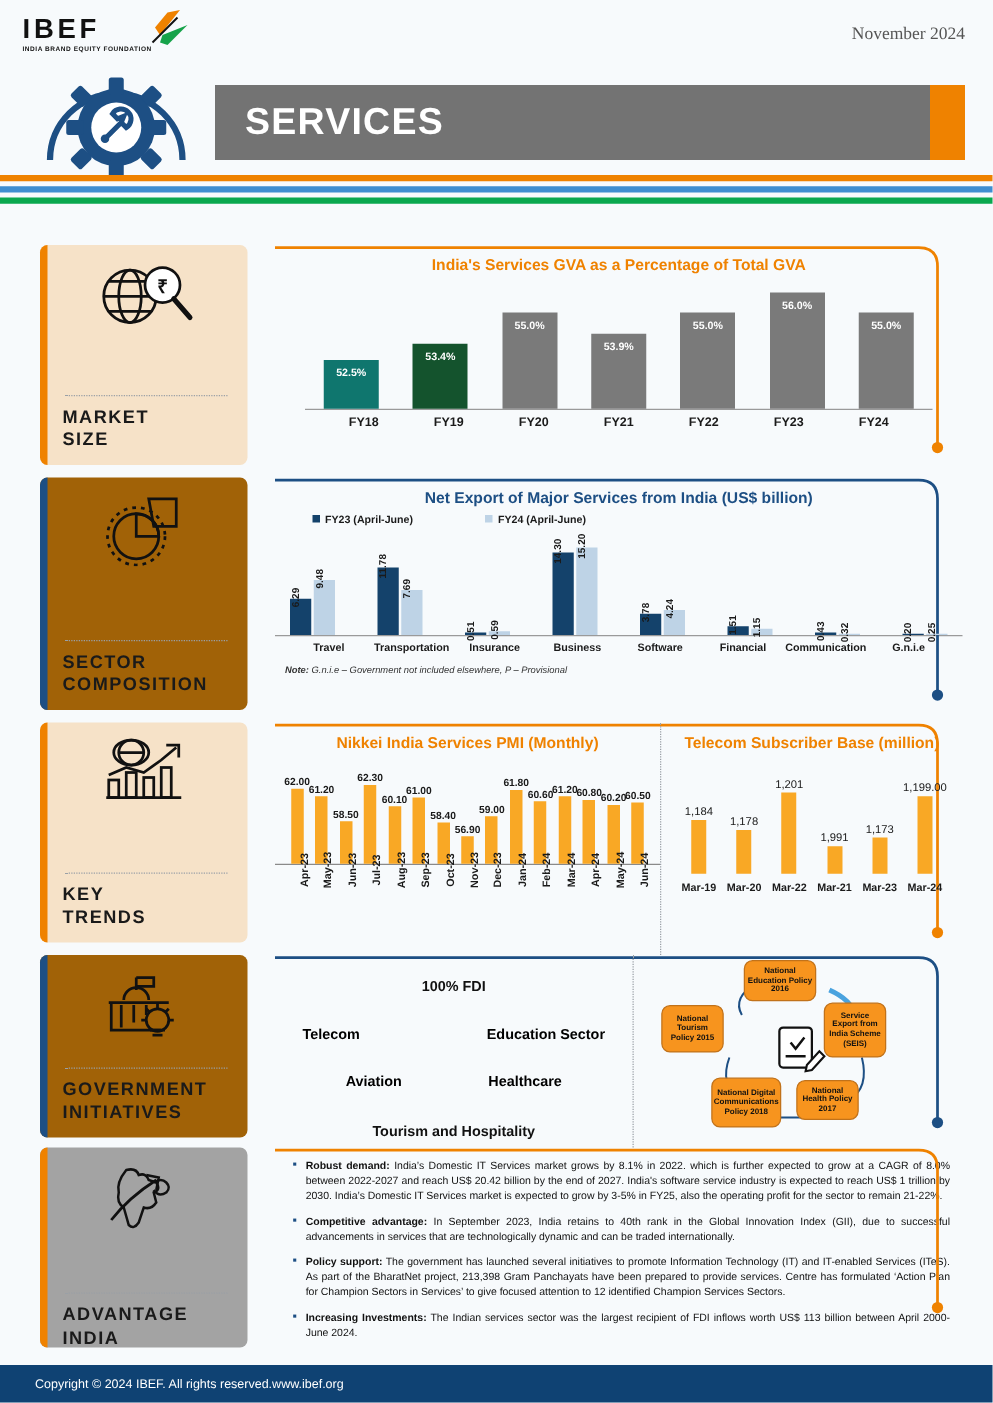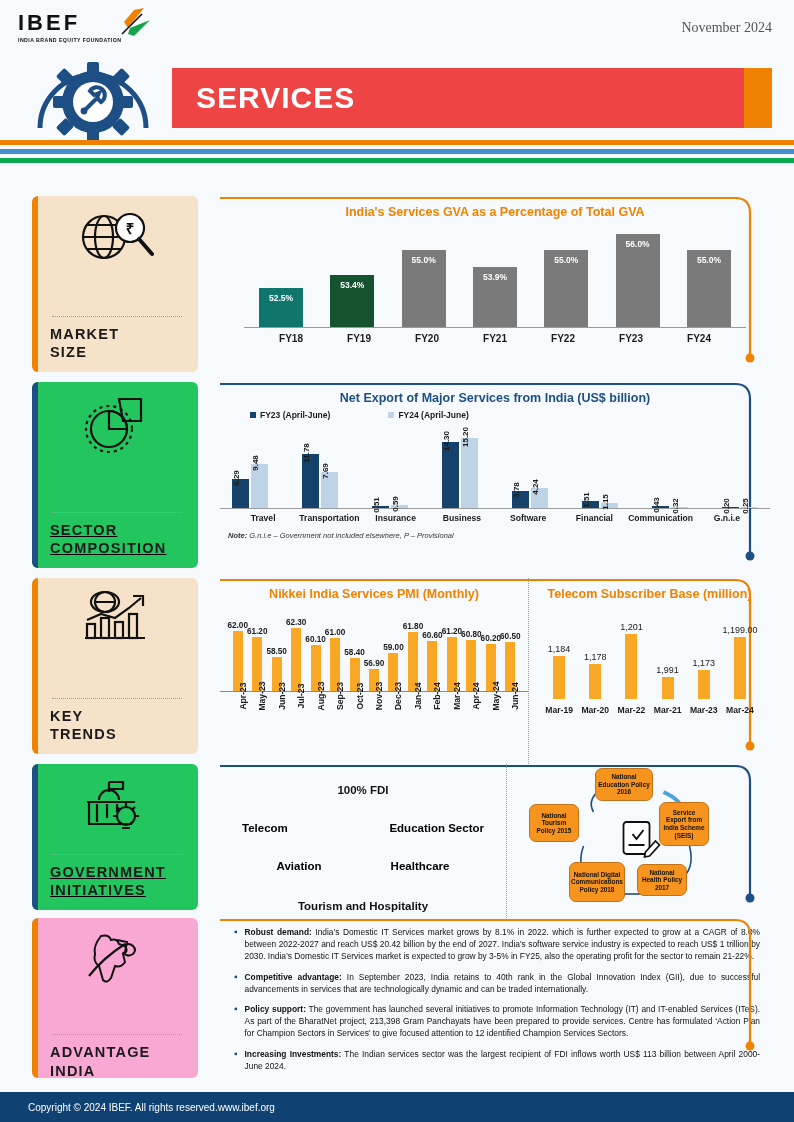--- a/index.html
+++ b/index.html
@@ -16,21 +16,21 @@
   .logo-wrap { position: absolute; left: 18px; top: 12px; width: 130px; }
   .logo-text { font-size: 22px; font-weight: bold; letter-spacing: 3px; color: #111; line-height: 1; }
   .logo-sub { font-size: 5.2px; letter-spacing: .45px; color: #111; margin-top: 3px; font-weight: bold; }
   .logo-kite { position: absolute; left: 86px; top: -4px; }
   .date-label {
     position: absolute; right: 22px; top: 20px;
     font-size: 14px; color: #555; font-family: "Liberation Serif", serif;
   }
   .title-bar {
     position: absolute; left: 172px; top: 68px; right: 22px; height: 60px;
-    background: #ef4444; display: flex; align-items: center;
+    background: #737373; display: flex; align-items: center;
   }
   .title-bar .cap { position: absolute; right: 0; top: 0; bottom: 0; width: 28px; background: #ef8200; }
   .title-text {
     color: #fff; font-size: 30px; font-weight: bold; letter-spacing: 1px;
     padding-left: 24px; font-family: "Liberation Sans", sans-serif;
   }
   .gear-badge { position: absolute; left: 28px; top: 50px; width: 130px; height: 90px; }
 
   
   .stripes { position: absolute; top: 140px; left: 0; width: 100%; }
@@ -42,22 +42,22 @@
   
   .content { position: absolute; top: 196px; left: 0; right: 0; bottom: 38px; }
 
   .section { position: relative; display: flex; }
   .side-card {
     position: relative; width: 166px; margin-left: 32px;
     border-radius: 6px; padding: 10px 14px 10px 18px;
     display: flex; flex-direction: column; justify-content: space-between;
   }
   .side-card.orange { background: #f6e2c8; }
-  .side-card.orange.pale { background: #f9a8d4; gap: 40px; }
-  .side-card.blue { background: #22c55e; text-decoration: underline; }
+  .side-card.orange.pale { background: #a3a3a3; gap: 40px; }
+  .side-card.blue { background: #a16207; }
   .side-card .bar { position: absolute; left: 0; top: 0; bottom: 0; width: 6px; border-radius: 6px 0 0 6px; }
   .side-card.orange .bar, .side-card.orange.pale .bar { background: #ef8200; }
   .side-card.blue .bar { background: #1d4f84; }
   .side-icon { height: 62px; display: flex; align-items: center; justify-content: center; }
   .side-divider { border-top: 1px dotted #9aa0a6; margin: 6px 2px 8px 2px; }
   .side-label { font-size: 14.5px; font-weight: bold; letter-spacing: 1.2px; color: #1a1a1a; line-height: 1.28; }
 
   .panel { position: relative; flex: 1; margin-left: 22px; margin-right: 24px; }
   .panel-frame { position: absolute; inset: 0; pointer-events: none; }
 

